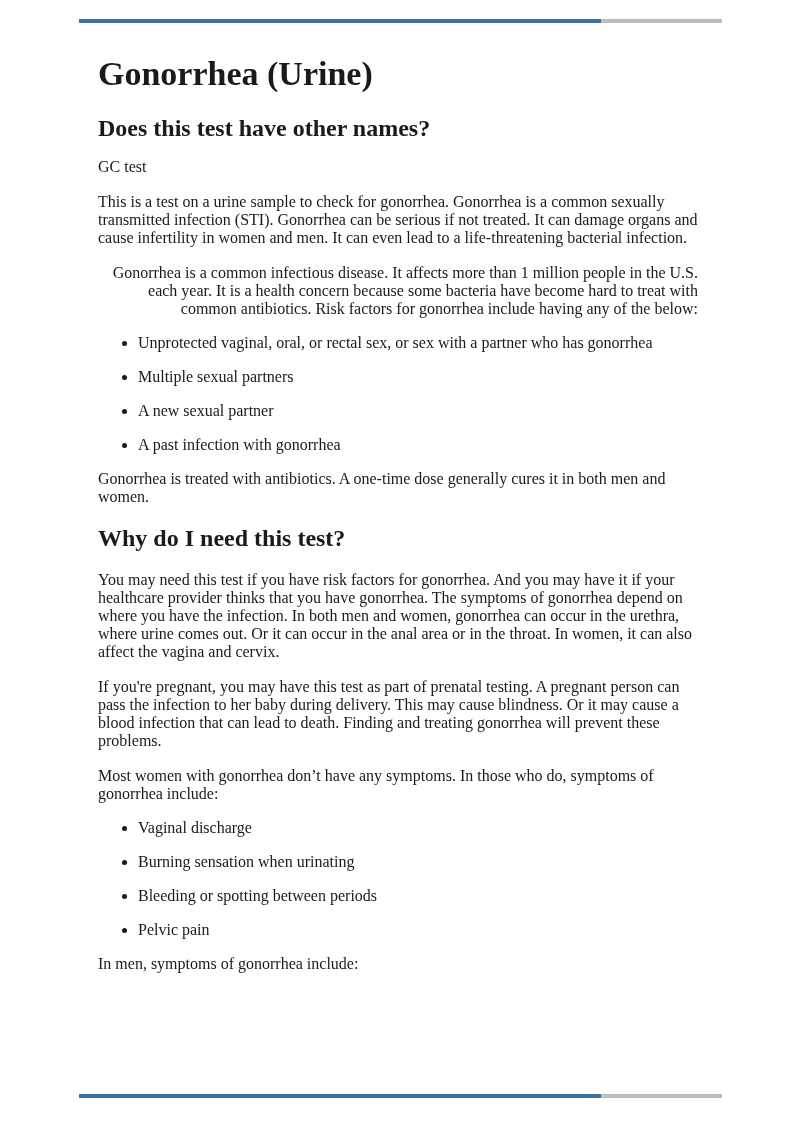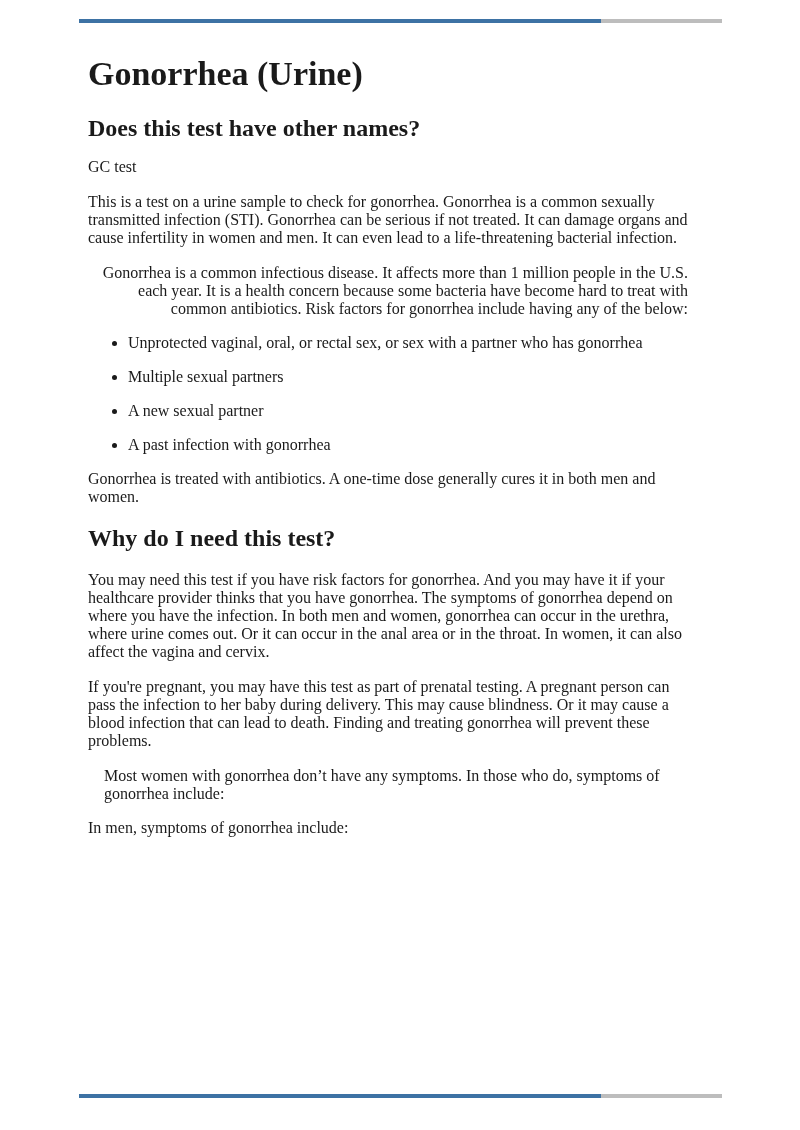--- a/index.html
+++ b/index.html
@@ -6,21 +6,21 @@
   body { width:800px; height:1130px; position:relative; overflow:hidden;
          font-family:"Liberation Serif", serif; color:#1a1a1a; }
   .bar { position:absolute; left:79px; width:643px; height:4px; background:#bdbdbd; }
   .bar .fill { position:absolute; left:0; top:0; height:4px; width:522px; background:#3d72a4; }
   .top-bar { top:19px; }
   .bottom-bar { top:1094px; }
   .footer-left, .footer-right { position:absolute; top:1139px; font-family:"DejaVu Sans", sans-serif;
          font-size:7px; font-style:italic; color:#777; }
   .footer-left { left:79px; }
   .footer-right { right:78px; }
-  .content { position:absolute; left:88px; top:50px; width:600px; }
+  .content { position:absolute; left:98px; top:50px; width:600px; }
   h1 { font-size:34px; font-weight:bold; margin:0; line-height:48px; }
   h2 { font-size:24px; font-weight:bold; margin:0; line-height:32px; }
   p { font-size:16px; line-height:18px; margin:0; }
   ul { margin:0; padding:0 0 0 40px; font-size:16px; line-height:18px; }
   li { margin:0; }
 </style>
 </head>
 <body>
 
 <div class="bar top-bar">
@@ -39,21 +39,27 @@
     <li>Unprotected vaginal, oral, or rectal sex, or sex with a partner who has gonorrhea</li>
     <li style="margin-top:16px;">Multiple sexual partners</li>
     <li style="margin-top:16px;">A new sexual partner</li>
     <li style="margin-top:16px;">A past infection with gonorrhea</li>
   </ul>
   <p style="margin-top:16px;">Gonorrhea is treated with antibiotics. A one-time dose generally cures it in both men and women.</p>
 
   <h2 style="margin-top:16px;">Why do I need this test?</h2>
   <p style="margin-top:17px;">You may need this test if you have risk factors for gonorrhea. And you may have it if your healthcare provider thinks that you have gonorrhea. The symptoms of gonorrhea depend on where you have the infection. In both men and women, gonorrhea can occur in the urethra, where urine comes out. Or it can occur in the anal area or in the throat. In women, it can also affect the vagina and cervix.</p>
   <p style="margin-top:17px;">If you're pregnant, you may have this test as part of prenatal testing. A pregnant person can pass the infection to her baby during delivery. This may cause blindness. Or it may cause a blood infection that can lead to death. Finding and treating gonorrhea will prevent these problems.</p>
-  <p style="margin-top:17px;margin-left:16px;">Most women with gonorrhea don’t have any symptoms. In those who do, symptoms of gonorrhea include:</p>
+  <p style="margin-top:17px;">Most women with gonorrhea don’t have any symptoms. In those who do, symptoms of gonorrhea include:</p>
+  <ul style="margin-top:16px;">
+    <li>Vaginal discharge</li>
+    <li style="margin-top:16px;">Burning sensation when urinating</li>
+    <li style="margin-top:16px;">Bleeding or spotting between periods</li>
+    <li style="margin-top:16px;">Pelvic pain</li>
+  </ul>
   <p style="margin-top:16px;">In men, symptoms of gonorrhea include:</p>
 </div>
 
 <div class="bar bottom-bar">
     <div class="fill"></div>
   </div>
 <div class="footer-left">© Krames</div>
 <div class="footer-right">Page 1 of 3</div>
 
 </body></html>

